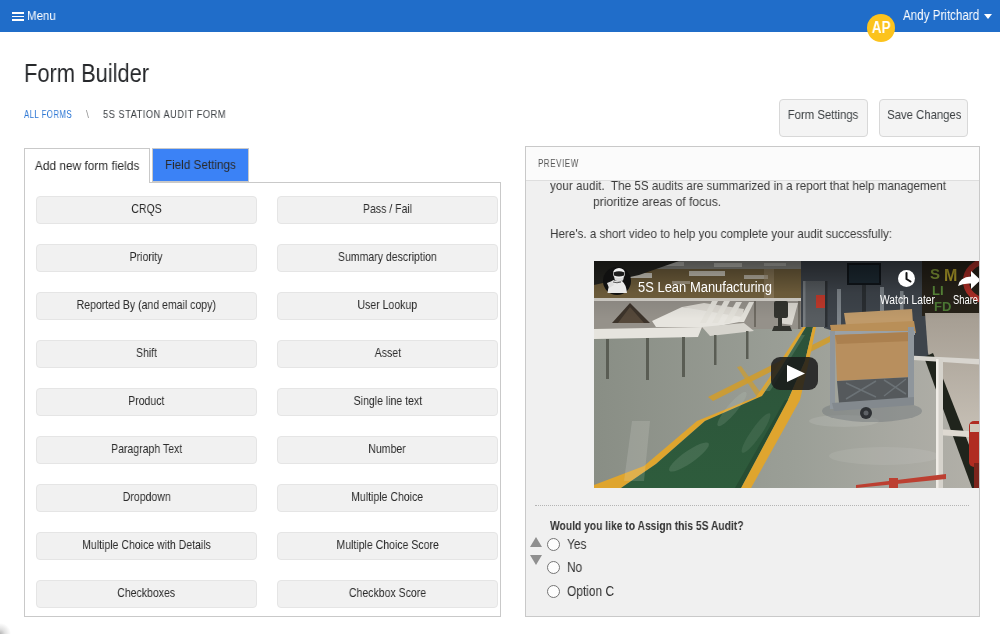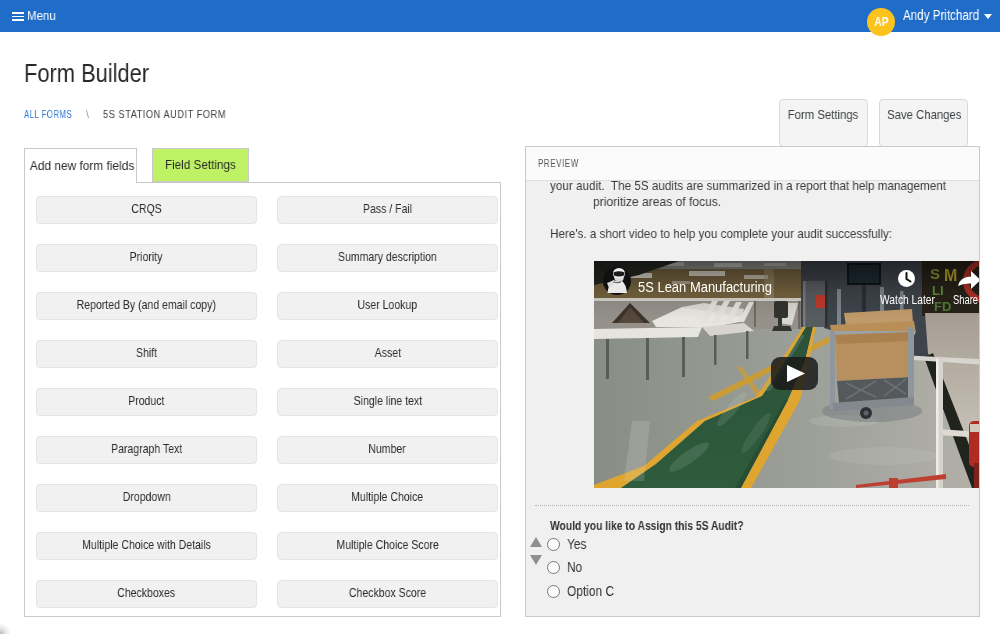--- a/index.html
+++ b/index.html
@@ -6,41 +6,41 @@
 html,body { width:1000px; height:634px; background:#fff; font-family:"Liberation Sans", sans-serif; overflow:hidden; }
 #page { position:relative; width:1000px; height:634px; background:#fff; overflow:hidden; }
 .t { display:inline-block; transform-origin:0 50%; white-space:nowrap; will-change:transform; }
 .tc { display:inline-block; transform-origin:50% 50%; white-space:nowrap; will-change:transform; }
 
 
 #topbar { position:absolute; left:0; top:0; width:1000px; height:32px; background:#206dc9; }
 #burger { position:absolute; left:12px; top:12px; width:12px; height:9px; }
 #burger div { height:1.6px; background:#fff; margin-bottom:2px; }
 #menulbl { position:absolute; left:27px; top:8.5px; line-height:14px; color:#fff; font-size:12.5px; }
-#avatar { position:absolute; left:867px; top:8px; width:28px; height:28px; border-radius:50%; background:#fcc31d; color:#fff; font-size:12px; font-weight:bold; text-align:center; line-height:28px; }
+#avatar { position:absolute; left:867px; top:14px; width:28px; height:28px; border-radius:50%; background:#fcc31d; color:#fff; font-size:16px; font-weight:bold; text-align:center; line-height:28px; }
 #uname { position:absolute; left:903px; top:8px; line-height:15px; color:#fff; font-size:14px; }
 #caret { position:absolute; left:984px; top:14px; width:0; height:0; border-left:4.5px solid transparent; border-right:4.5px solid transparent; border-top:5px solid #fff; }
 
 
 #h1 { position:absolute; left:24px; top:59.5px; font-size:26px; line-height:26px; color:#26282b; font-weight:400; }
 
 
 #crumbs div { position:absolute; top:108px; font-size:10.5px; line-height:12px; letter-spacing:0.6px; }
 #crumb1 { left:24px; color:#2b76d4; }
 #crumbsep { left:86px; color:#999; letter-spacing:0; }
 #crumb2 { left:103px; color:#3a3e42; }
 
 
-.tbtn { position:absolute; top:99px; height:48px; background:#f4f4f4; border:1px solid #d8d8d8; border-radius:4px; font-size:13.5px; color:#3c4043; text-align:center; line-height:30px; }
+.tbtn { position:absolute; top:99px; height:38px; background:#f4f4f4; border:1px solid #d8d8d8; border-radius:4px; font-size:13.5px; color:#3c4043; text-align:center; line-height:30px; }
 #btnFS { left:779px; width:89px; }
 #btnSC { left:879px; width:89px; }
 
 
-#tab1 { position:absolute; left:24px; top:148px; width:113px; height:35px; background:#fff; border:1px solid #c9c9c9; border-bottom:none; z-index:3; font-size:13px; color:#2b2b2b; text-align:center; line-height:33px; }
-#tab2 { position:absolute; left:152px; top:148px; width:97px; height:34px; background:#bef264; border:1px solid #c9c9c9; z-index:2; font-size:13px; color:#2b2b2b; text-align:center; line-height:32px; }
+#tab1 { position:absolute; left:24px; top:148px; width:126px; height:35px; background:#fff; border:1px solid #c9c9c9; border-bottom:none; z-index:3; font-size:13px; color:#2b2b2b; text-align:center; line-height:33px; }
+#tab2 { position:absolute; left:152px; top:148px; width:97px; height:34px; background:#3b82f6; border:1px solid #c9c9c9; z-index:2; font-size:13px; color:#2b2b2b; text-align:center; line-height:32px; }
 #lpanel { position:absolute; left:24px; top:182px; width:477px; height:435px; background:#fff; border:1px solid #c9c9c9; overflow:hidden; }
 #grid { position:absolute; left:11px; top:13px; width:454px; display:grid; grid-template-columns:221px 221px; column-gap:12px; row-gap:12px;gap:20px; }
 .fbtn { height:28px; background:#f1f1f1; border:1px solid #e5e5e5; border-radius:4px; font-size:13.5px; color:#2b2b2b; text-align:center; line-height:24px; white-space:nowrap; }
 .fbtn .tc { transform:scaleX(0.78); }
 
 
 #rpanel { position:absolute; left:525px; top:146px; width:455px; height:471px; background:#f0f0f0; border:1px solid #c9c9c9; overflow:hidden; }
 #phead { position:absolute; left:0; top:0; width:453px; height:34px; background:#fbfbfb; border-bottom:1px solid #dedede; }
 #pvlbl { position:absolute; left:12px; top:12px; font-size:10px; line-height:10px; letter-spacing:0.7px; color:#555; }
 .pline { position:absolute; left:24px; font-size:13.5px; line-height:16px; color:#3b3b3b; }

